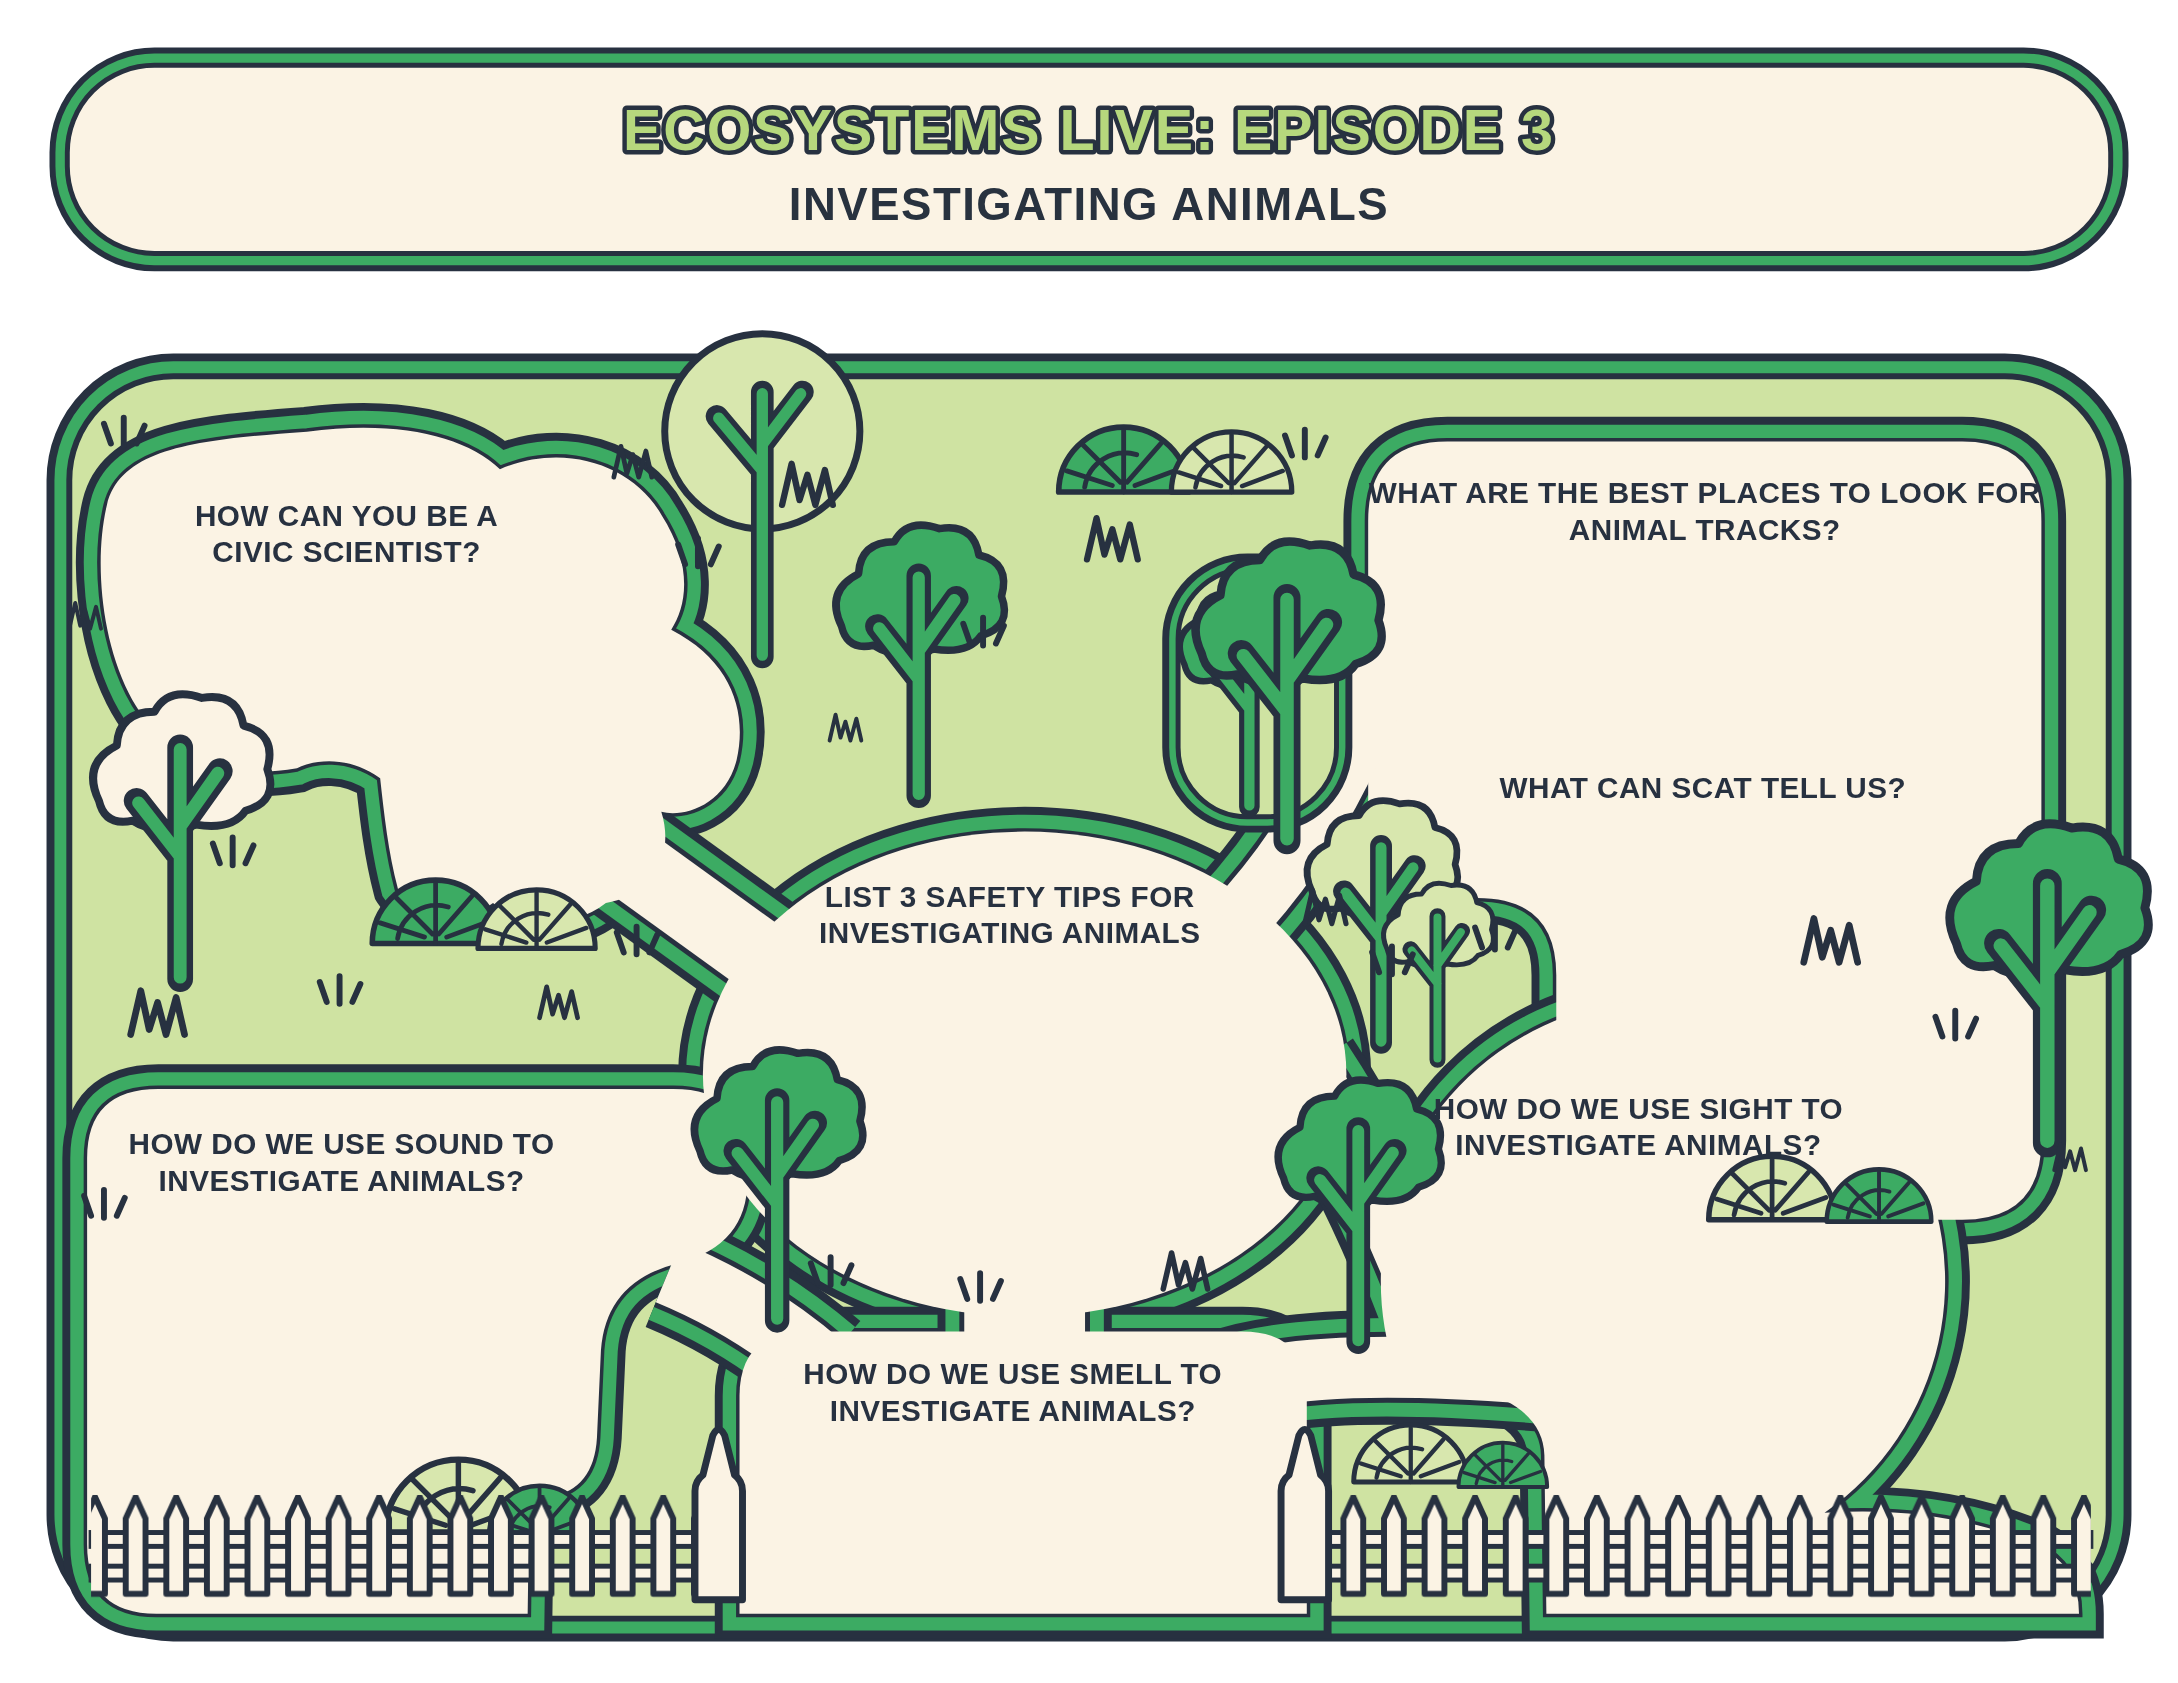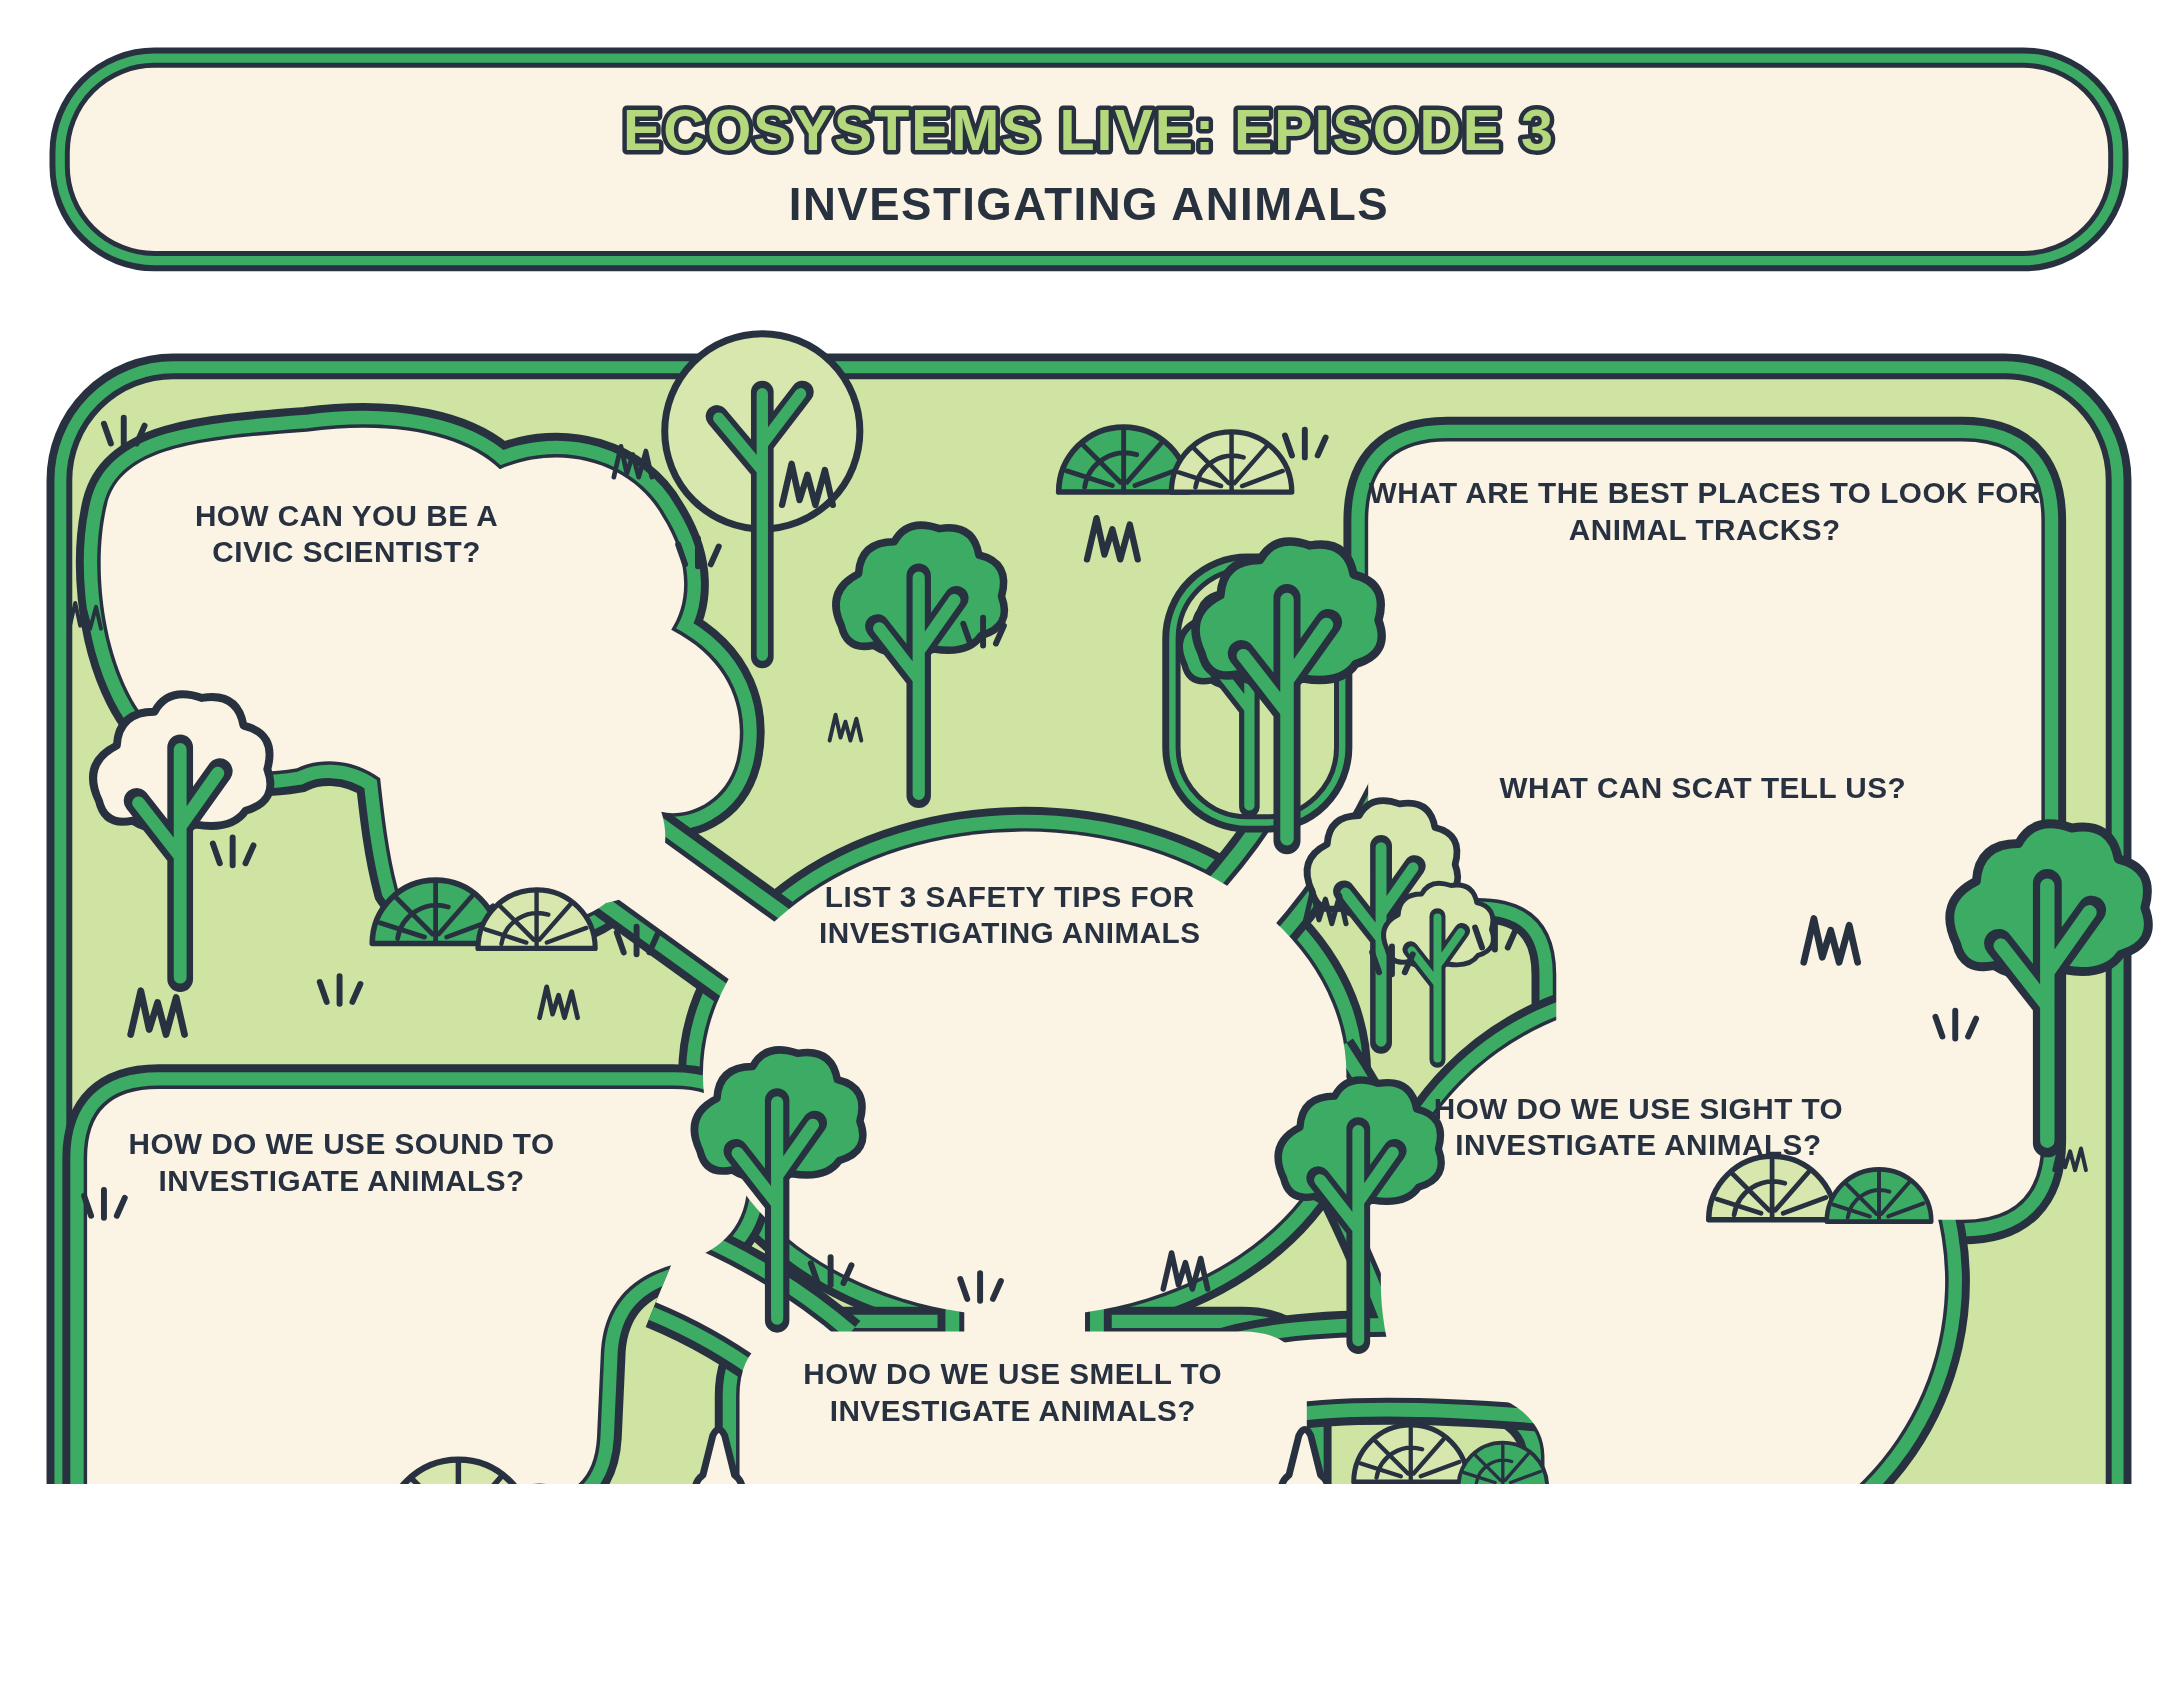--- a/index.html
+++ b/index.html
@@ -1,16 +1,16 @@
 <!DOCTYPE html>
 <html><head>
 <meta charset="utf-8">
 <style>
   html,body{margin:0;padding:0;background:#ffffff;}
-  .stage{width:2178px;height:1484px;position:relative;font-family:"Liberation Sans",sans-serif;}
+  .stage{width:2178px;height:1683px;position:relative;font-family:"Liberation Sans",sans-serif;}
   svg{display:block;}
   text{font-family:"Liberation Sans",sans-serif;}
   .q{font-weight:bold;font-size:30px;fill:#273140;letter-spacing:.5px;text-anchor:middle;}
   .title{font-weight:bold;font-size:58px;fill:#b6d87d;stroke:#273140;stroke-width:9px;paint-order:stroke;stroke-linejoin:round;letter-spacing:2px;text-anchor:middle;}
   .subtitle{font-weight:bold;font-size:46px;fill:#28323f;letter-spacing:1.5px;text-anchor:middle;}
 </style>
 </head>
 <body>
 
 <div class="stage">

